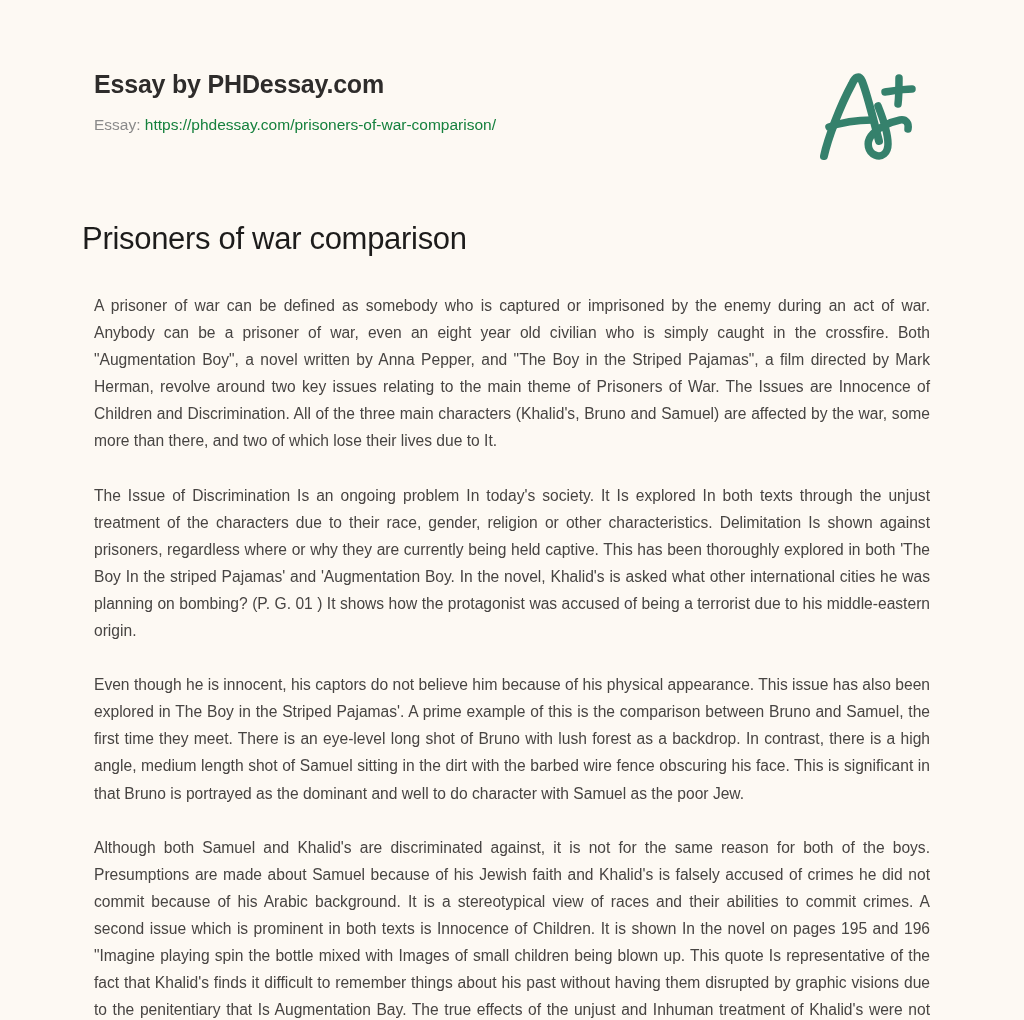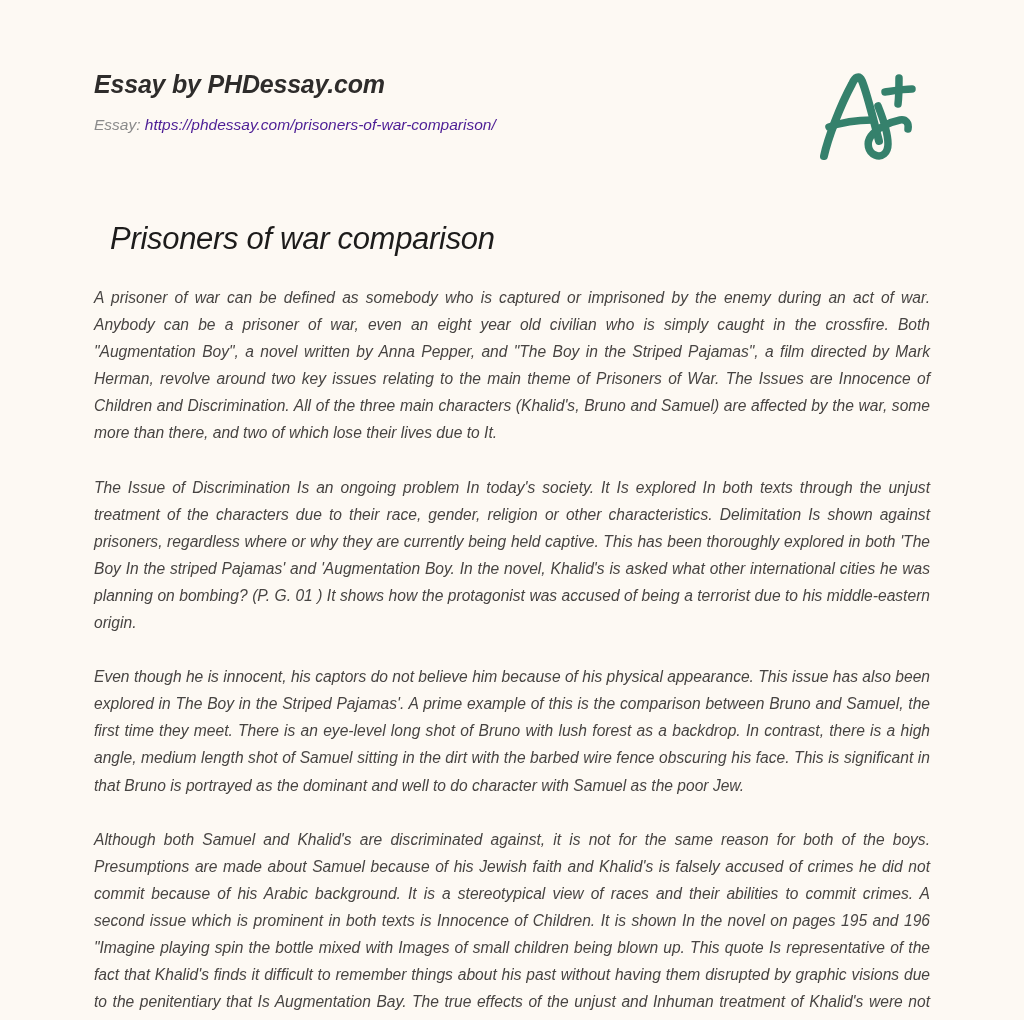--- a/index.html
+++ b/index.html
@@ -13,21 +13,20 @@
     font-family: "Liberation Sans", sans-serif;
     overflow: hidden;
     position: relative;
   }
 
   .page {
     position: relative;
     width: 908px;
     height: 1020px;
     box-sizing: border-box;
-    font-style: italic;
   }
 
   
   .header {
     position: absolute;
     left: 94px;
     top: 68px;
     width: 836px;
   }
 
@@ -46,62 +45,62 @@
     line-height: 22px;
     color: #8c8c8c;
     white-space: nowrap;
   }
 
   .source-label {
     color: #8a8a8a;
   }
 
   .source-url {
-    color: #4c1d95;
+    color: #15803d;
     text-decoration: none;
   }
 
   
   .logo {
     position: absolute;
     left: 812px;
     top: 66px;
     width: 110px;
     height: 100px;
   }
   .logo svg {
     display: block;
     width: 110px;
     height: 100px;
   }
 
   
   .essay-title {
     position: absolute;
-    left: 110px;
+    left: 82px;
     top: 219px;
     font-size: 31px;
     font-weight: normal;
     color: #1d1c1b;
     letter-spacing: -0.3px;
     line-height: 40px;
     margin: 0;
     white-space: nowrap;
   }
 
   
   .essay-body {
     position: absolute;
     left: 94px;
     top: 284px;
     width: 836px;
   }
 
   .essay-body p {
-    margin: 0 0 27px 0;
+    margin: 8px 0 27px 0;
     font-size: 15.6px;
     line-height: 27.1px;
     color: #474442;
     text-align: justify;
     text-justify: inter-word;
     hyphens: none;
   }
 
   .essay-body p:last-child {
     margin-bottom: 0;

